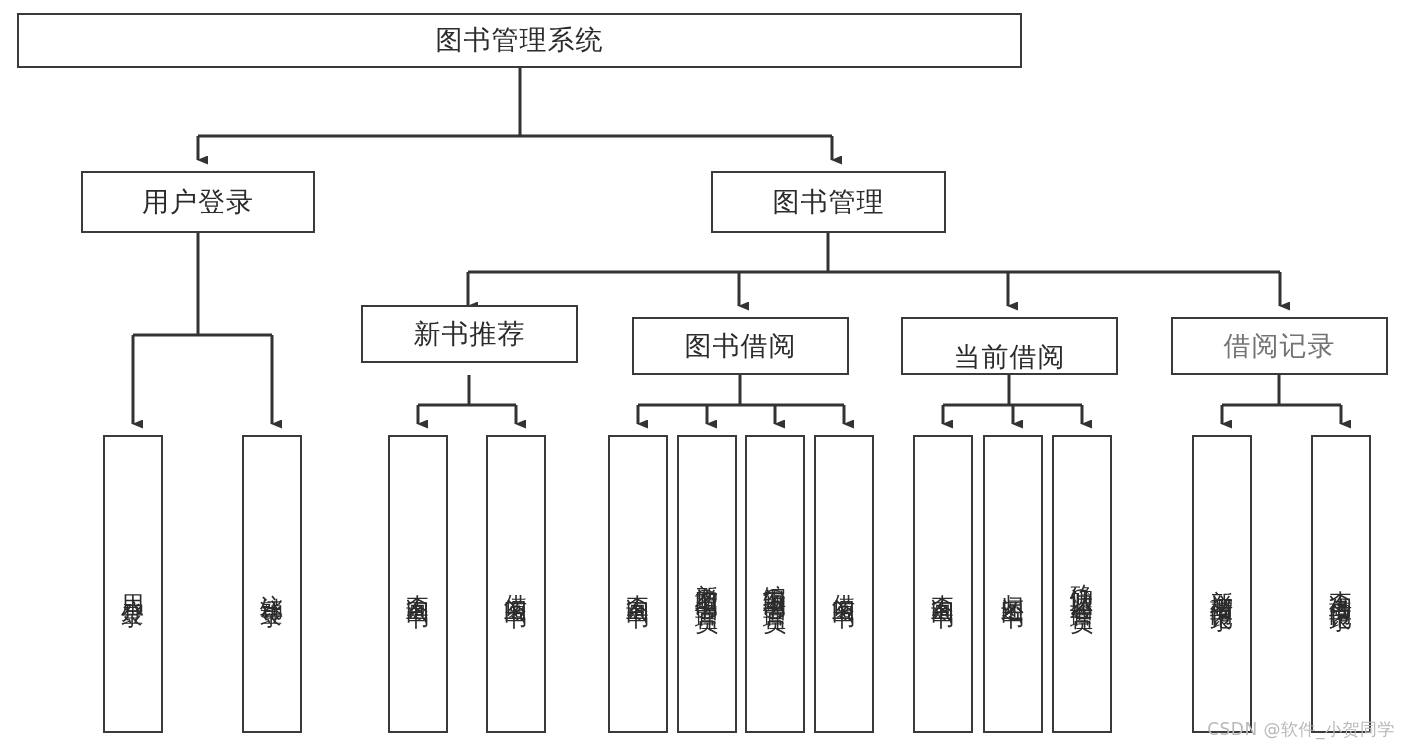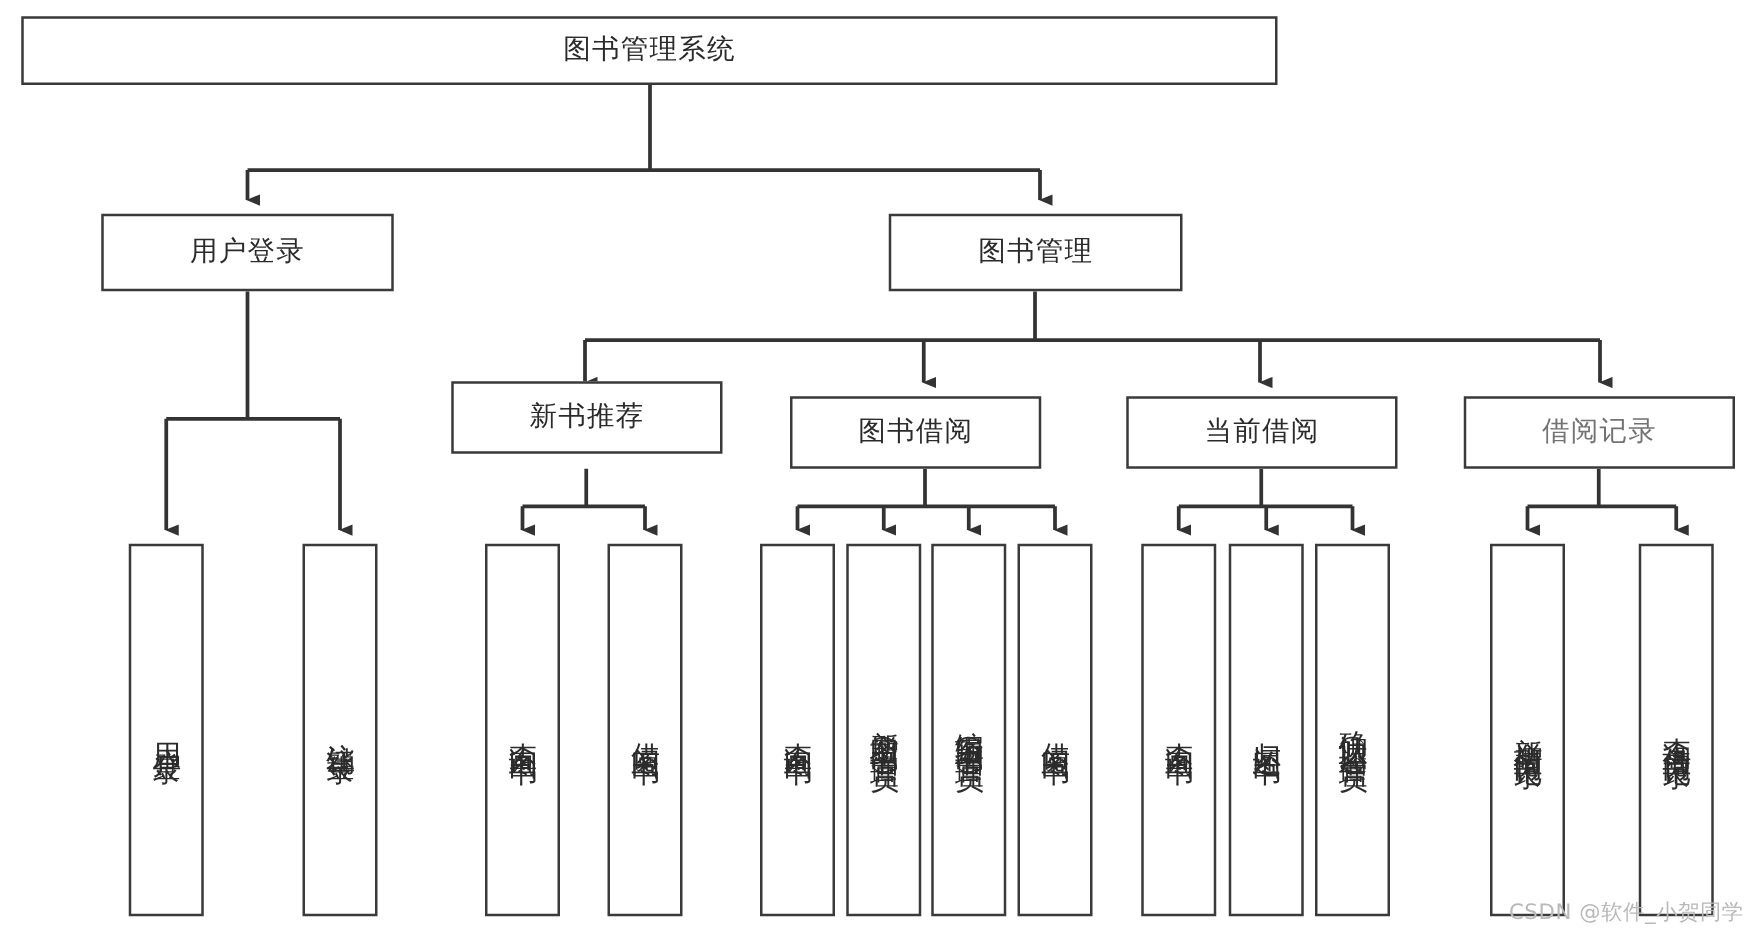--- a/index.html
+++ b/index.html
@@ -24,21 +24,21 @@
   .node-box {
     position: absolute;
     box-sizing: border-box;
     border: 2.5px solid #3a3a3a;
     background: #ffffff;
     display: flex;
     align-items: center;
     justify-content: center;
   }
   .node-label-h {
-    font-size: 22px;
+    font-size: 27px;
     color: #2b2b2b;
     letter-spacing: 1px;
     line-height: 1.2;
     white-space: nowrap;
     text-align: center;
   }
   .node-label-v {
     font-size: 23px;
     color: #2b2b2b;
     writing-mode: vertical-rl;
@@ -132,24 +132,24 @@
   <div class="node-box" id="node-l2-0" style="left: 81px; top: 171px; width: 234px; height: 62px; border-color: rgb(58, 58, 58); background: rgb(255, 255, 255);">
     <span class="node-label-h" style="color: rgb(43, 43, 43);">用户登录</span>
   </div>
   <div class="node-box" id="node-l2-1" style="left: 711px; top: 171px; width: 235px; height: 62px; border-color: rgb(58, 58, 58); background: rgb(255, 255, 255);">
     <span class="node-label-h" style="color: rgb(43, 43, 43);">图书管理</span>
   </div>
 
   <div class="node-box" id="node-l3-0" style="left: 361px; top: 305px; width: 217px; height: 58px; border-color: rgb(58, 58, 58); background: rgb(255, 255, 255);">
     <span class="node-label-h" style="color: rgb(43, 43, 43);">新书推荐</span>
   </div>
-  <div class="node-box" id="node-l3-1" style="left: 632px; top: 317px; width: 201px; height: 58px; border-color: rgb(58, 58, 58); background: rgb(255, 255, 255);">
+  <div class="node-box" id="node-l3-1" style="left: 632px; top: 317px; width: 217px; height: 58px; border-color: rgb(58, 58, 58); background: rgb(255, 255, 255);">
     <span class="node-label-h" style="color: rgb(43, 43, 43);">图书借阅</span>
   </div>
-  <div class="node-box" id="node-l3-2" style="left: 901px; top: 317px; width: 217px; height: 58px; border-color: rgb(58, 58, 58); background: rgb(255, 255, 255);">
+  <div class="node-box" id="node-l3-2" style="left: 901px; top: 317px; width: 217px; height: 58px; border-color: rgb(58, 58, 58); background: rgb(255, 255, 255); align-items: flex-end;">
     <span class="node-label-h" style="color: rgb(43, 43, 43);">当前借阅</span>
   </div>
   <div class="node-box" id="node-l3-3" style="left: 1171px; top: 317px; width: 217px; height: 58px; border-color: rgb(58, 58, 58); background: rgb(255, 255, 255);">
     <span class="node-label-h" style="color: #737373;">借阅记录</span>
   </div>
 
   <div class="node-box leaf-box" id="node-leaf-0" style="left: 103px; top: 435px; width: 60px; height: 298px; border-color: rgb(58, 58, 58); background: rgb(255, 255, 255);">
     <span class="node-label-v" style="color: rgb(43, 43, 43);">用户登录</span>
   </div>
   <div class="node-box leaf-box" id="node-leaf-1" style="left: 242px; top: 435px; width: 60px; height: 298px; border-color: rgb(58, 58, 58); background: rgb(255, 255, 255);">

